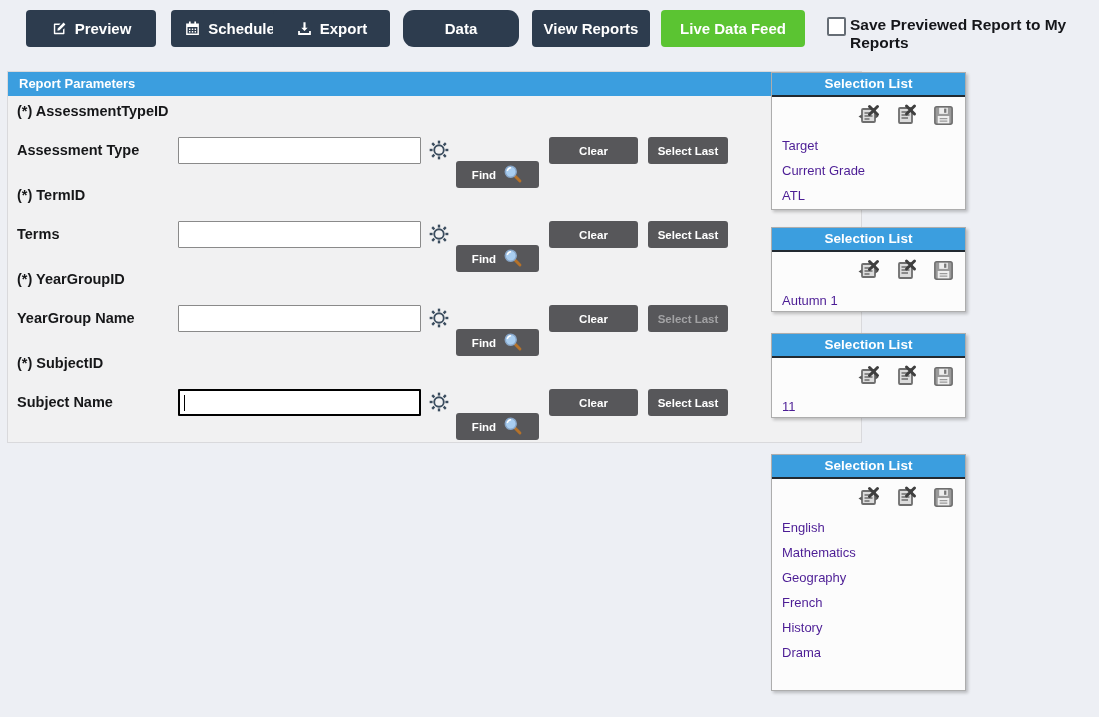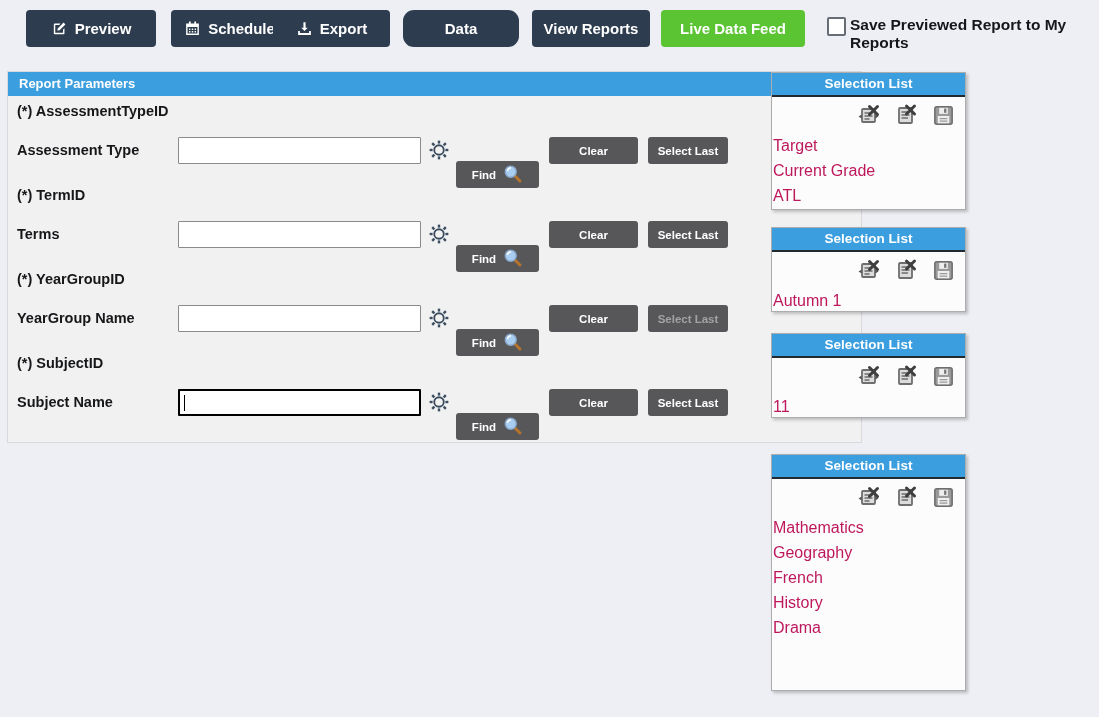--- a/index.html
+++ b/index.html
@@ -76,21 +76,21 @@
     font-size:13.5px;font-weight:bold;background:var(--header_blue,#3b9edf);
     border-bottom:2px solid #222a31;
   }
   .sel-icons{
     display:flex;justify-content:flex-end;align-items:center;
     gap:11px;padding:4px 9px 2px 0;height:28px;
   }
   .sel-icon{cursor:pointer;display:flex;align-items:center;background:none;border:none;padding:0;}
   .sel-items{padding:2px 0 0 0;}
   .sel-item{
-    font-size:16px;color:#be185d;padding-left:1px;height:25px;
+    font-size:13px;color:#4c1d95;padding-left:10px;height:25px;
     display:flex;align-items:center;cursor:default;
   }
 </style>
 </head>
 <body>
 
 <div id="app">
 
   <div>
     <button class="tb-btn" style="left:12px;width:130px;margin-left:14px;">
@@ -406,20 +406,21 @@
         <svg width="25" height="25" viewBox="0 0 26 26">
             <rect x="4" y="4" width="18" height="18" rx="2" fill="#9a9a9a" stroke="#6e6e6e" stroke-width="1.6"></rect>
             <rect x="8.5" y="5" width="9" height="6.3" fill="#eee"></rect>
             <rect x="13.6" y="5.8" width="2.4" height="4.4" fill="#777"></rect>
             <rect x="7" y="13.5" width="12" height="7.6" fill="#eee"></rect>
             <path d="M9 16.2h8M9 18.8h8" stroke="#9a9a9a" stroke-width="1.2"></path>
           </svg>
       </button>
     </div>
     <div class="sel-items">
+      <div class="sel-item">English</div>
       <div class="sel-item">Mathematics</div>
       <div class="sel-item">Geography</div>
       <div class="sel-item">French</div>
       <div class="sel-item">History</div>
       <div class="sel-item">Drama</div>
     </div>
   </div>
 
 </div>
 

